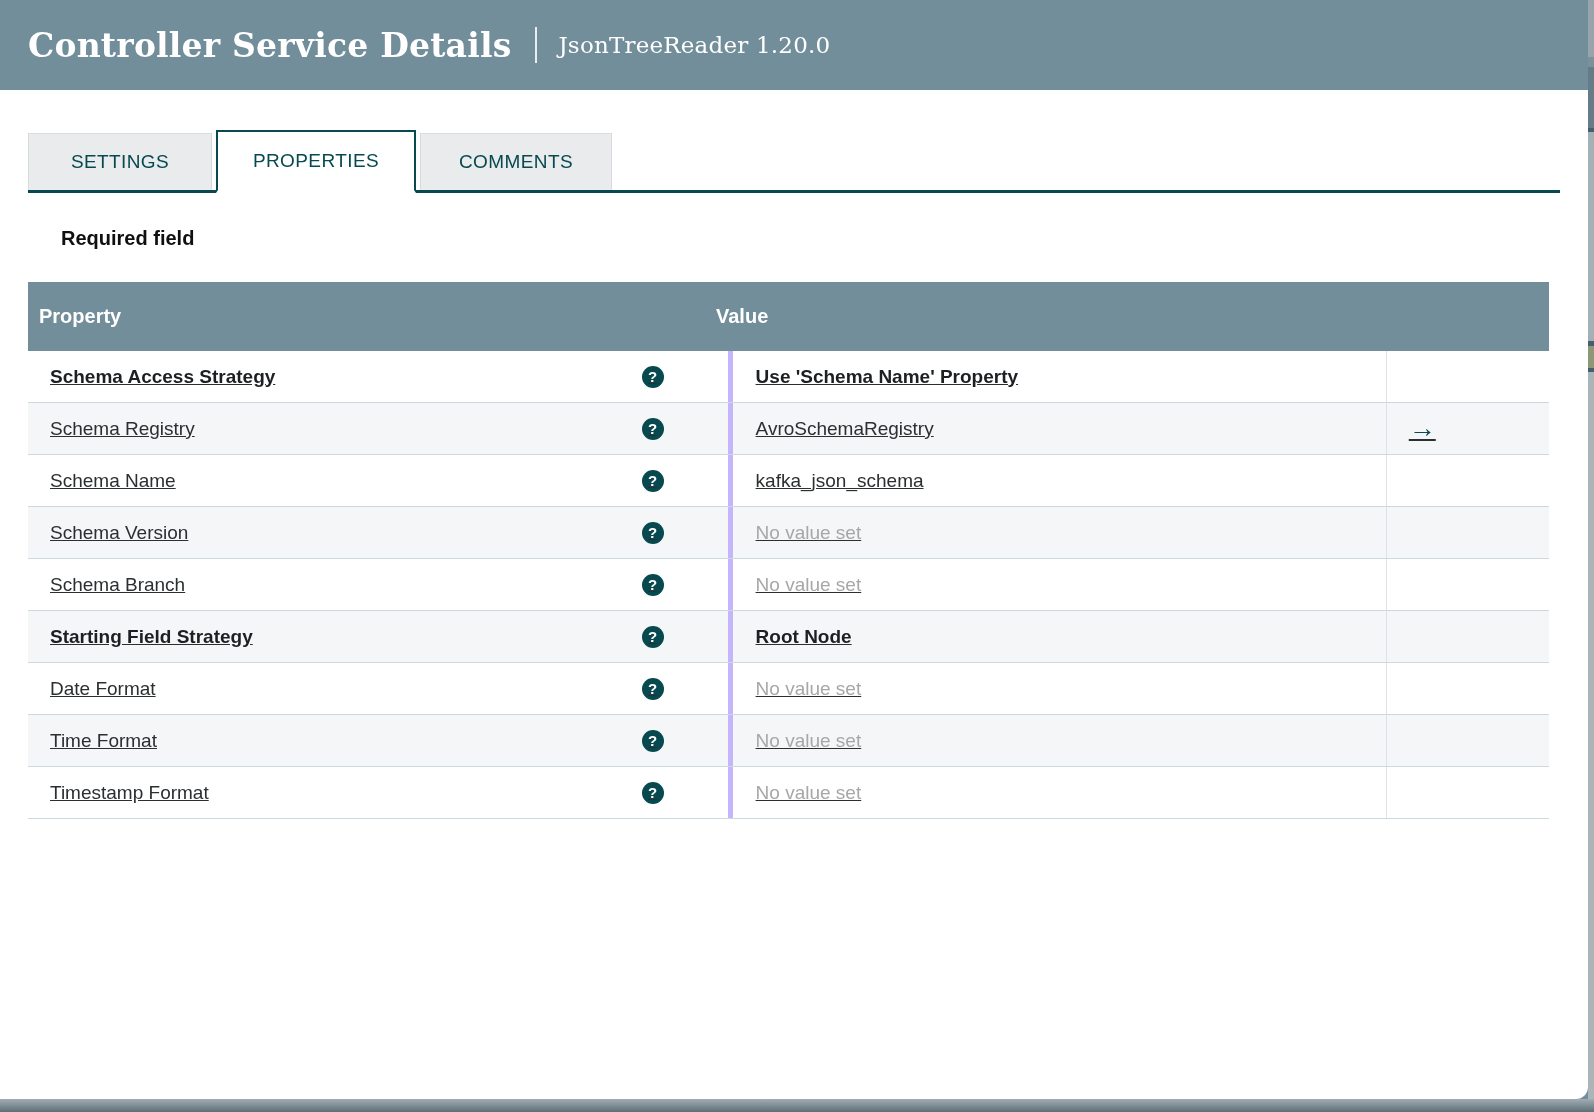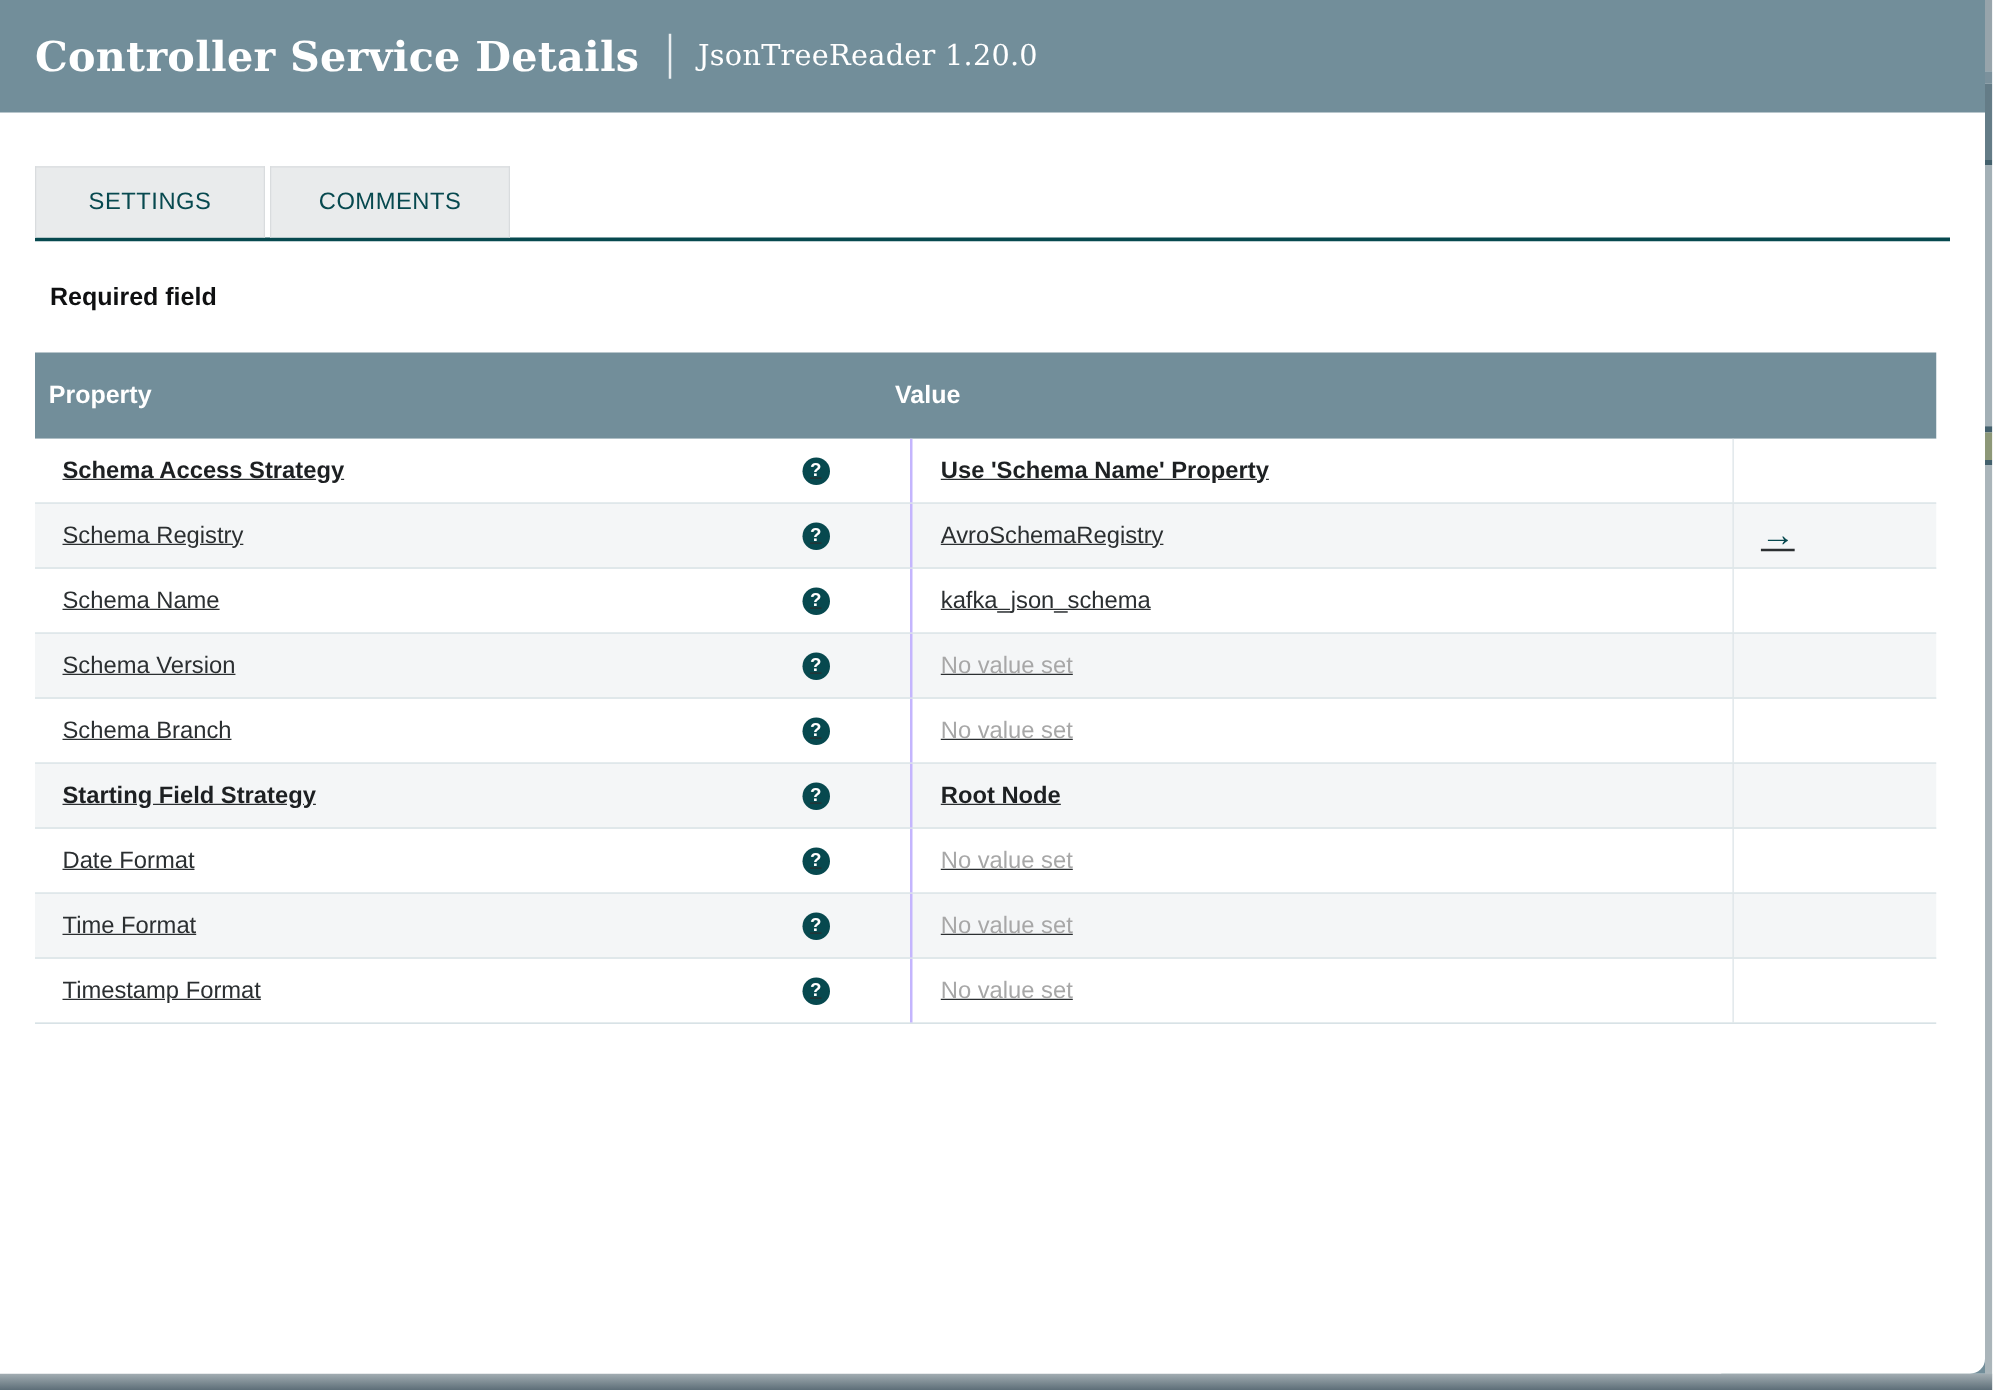--- a/index.html
+++ b/index.html
@@ -47,21 +47,21 @@
   }
   .tab-settings { width:184px; }
   .tab-comments { width:192px;align-items:center; }
   .tab.active {
     width:200px; height:63px; background:#ffffff;
     border:2px solid #07494f; border-bottom:3px solid #ffffff;
     margin-bottom:-3px;
   }
 
   .required-note {
-    margin:34px 0 0 40px;
+    margin:34px 0 0 61px;
     font-size:20px; font-weight:bold; color:#0f1011;
   }
 
   
   .ptable { margin:32px 0 0 28px; width:1521px; }
   .thead {
     height:69px; background:#728e9a;
     display:flex; align-items:center;
     color:#ffffff; font-size:20px; font-weight:bold;
   }
@@ -71,21 +71,21 @@
   .trow {
     display:flex; height:52px;
     border-bottom:1px solid #ccd9de;
     background:#ffffff;
     font-size:19px; color:#2b2f31;text-decoration:underline;
   }
   .trow.alt { background:#f4f6f7; }
   .trow.bold .prop-label, .trow.bold .value-label { font-weight:bold; color:#1d2022; }
   .cell { display:flex; align-items:center; }
   .cell-prop  { width:679px; justify-content:space-between; padding:0 27px 0 22px; }
-  .cell-value { width:675px; border-left:2px solid #c4b5fd; padding-left:23px;margin-left:37px; }
+  .cell-value { width:675px; border-left:5px solid #c4b5fd; padding-left:23px;margin-left:37px; }
   .cell-action{ width:167px; border-left:1px solid #dbe3e7; padding-left:22px; }
   .value-label.unset { color:#a7a7a7; }
   .help-icon {
     flex:0 0 auto;
     width:22px; height:22px; border-radius:50%;
     background:#07494f; color:#ffffff;
     font-size:15px; font-weight:bold;
     display:flex; align-items:center; justify-content:center;
     cursor:pointer;
   }
@@ -134,20 +134,23 @@
     <div class="dialog-header">
       <span class="dialog-title">Controller Service Details</span>
       <span class="title-sep"></span>
       <span class="dialog-subtitle">JsonTreeReader 1.20.0</span>
     </div>
 
     <div class="tabbar">
       <div class="tab tab-settings">
         <span>SETTINGS</span>
       </div>
+      <div class="tab active">
+        <span>PROPERTIES</span>
+      </div>
       <div class="tab tab-comments">
         <span>COMMENTS</span>
       </div>
     </div>
 
     <div class="required-note">Required field</div>
 
     <div class="ptable">
       <div class="thead">
         <div class="th-prop">Property</div>

